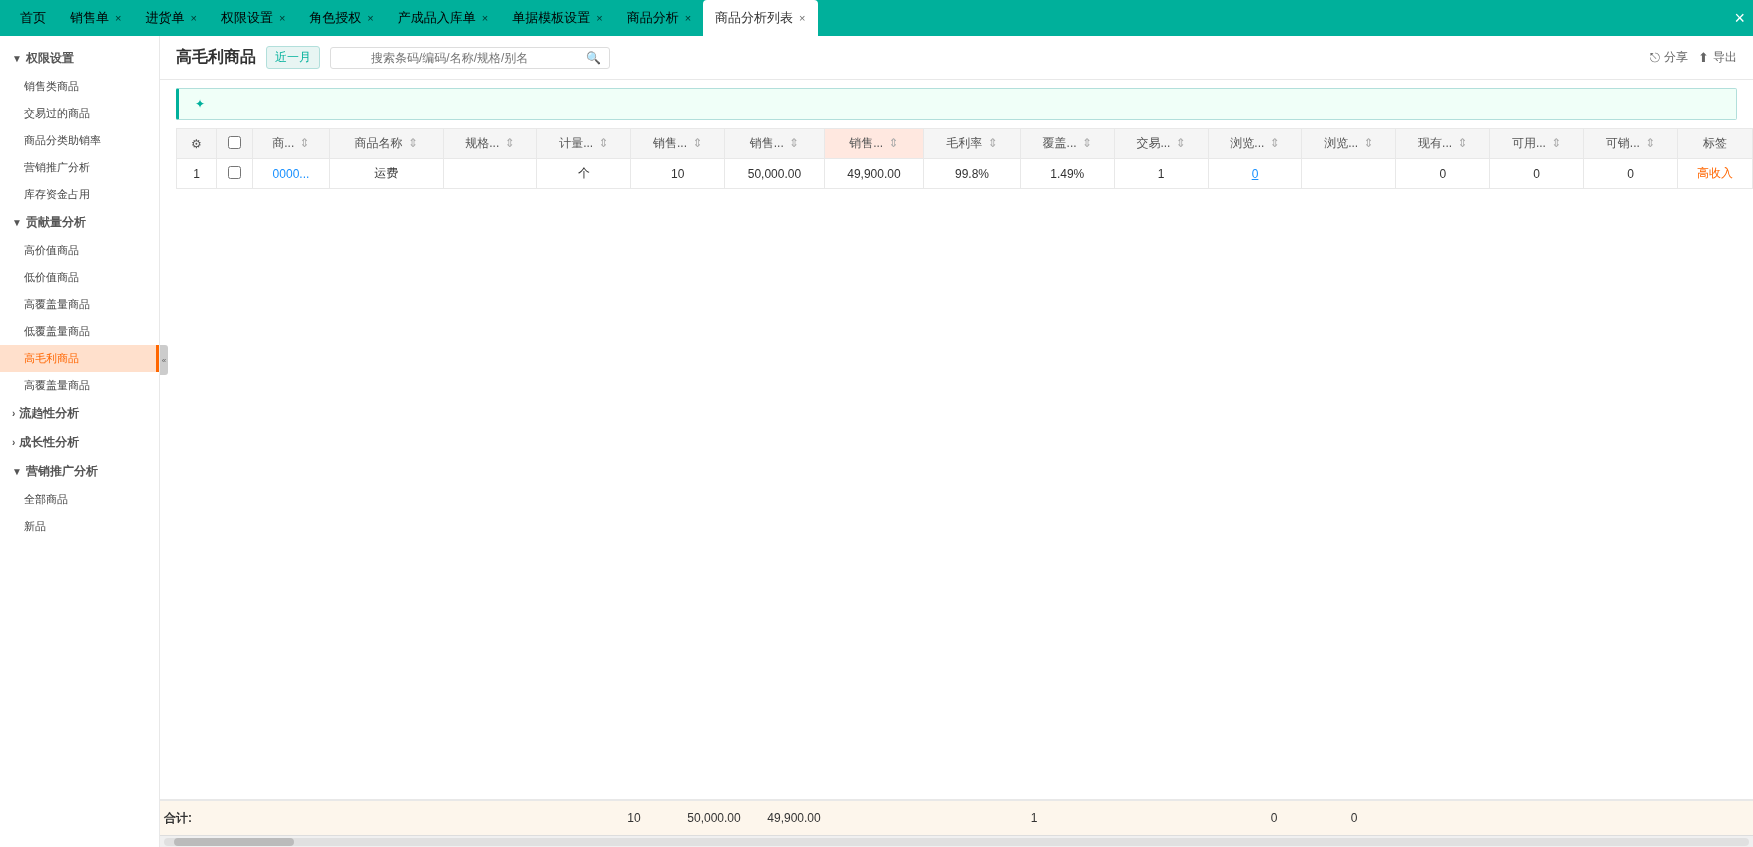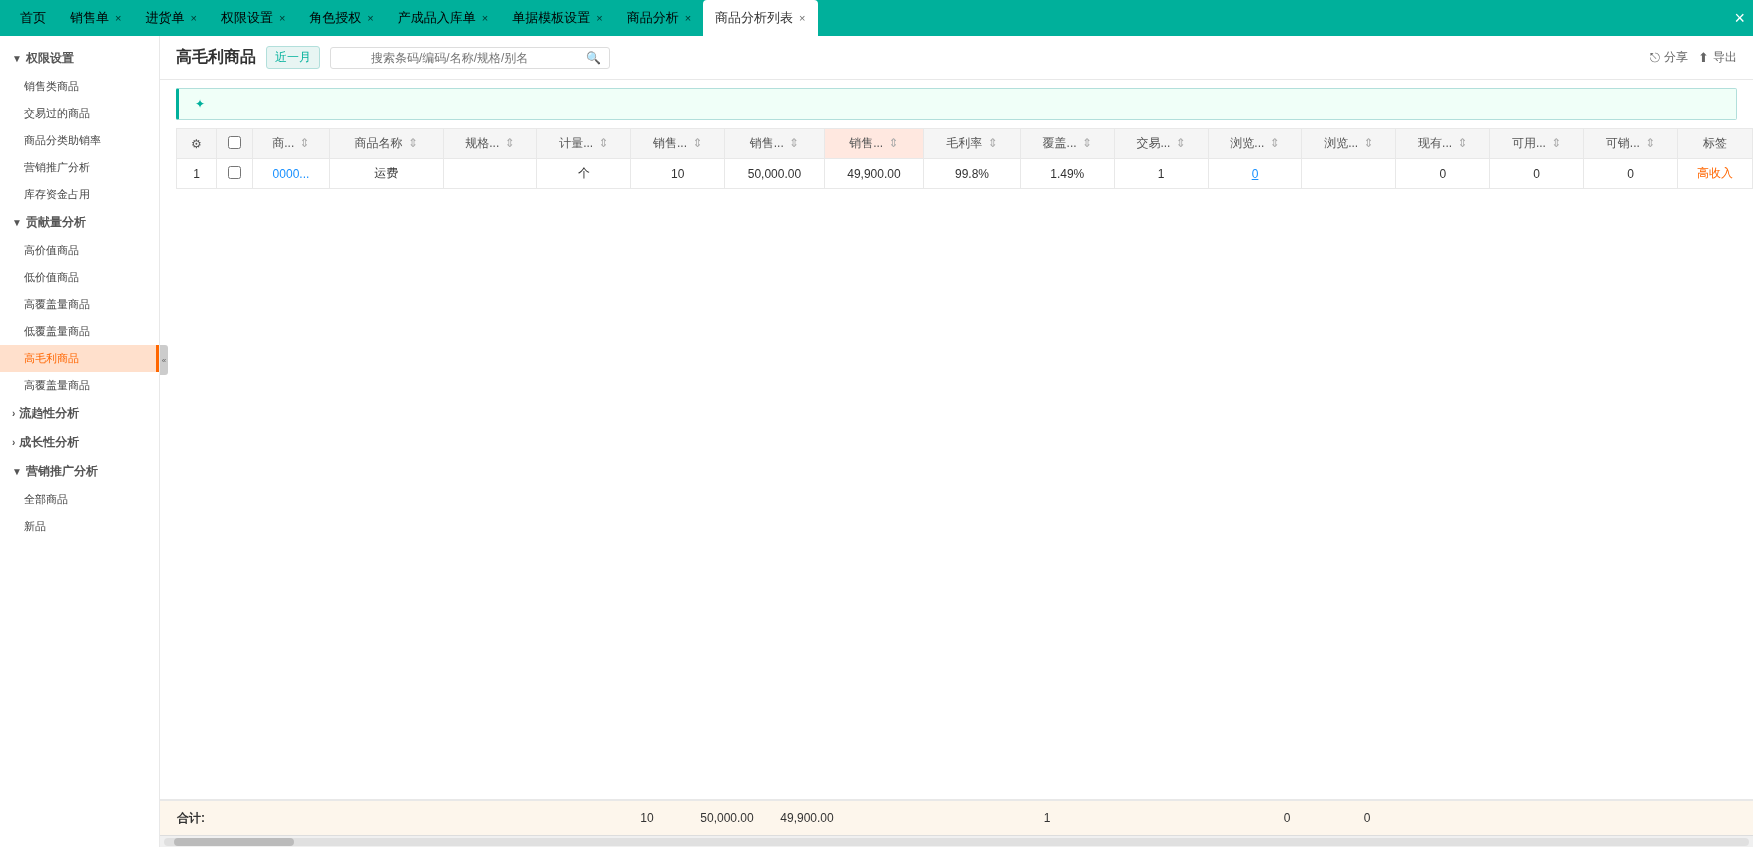--- a/index.html
+++ b/index.html
@@ -195,21 +195,21 @@
       padding: 6px 8px;
       text-align: center;
       color: #333;
     }
     .tag-high { color: #ff6600; font-weight: normal; }
 
     
     .footer-totals {
       background: #fdf6ec;
       border-top: 2px solid #e8e8e8;
-      padding: 6px 17px;
+      padding: 6px 4px;
       display: flex;
       align-items: center;
       font-size: 12px;
       color: #333;
       min-height: 36px;
     }
     .footer-label { font-weight: bold; margin-right: 16px; }
     .footer-cell {
       min-width: 80px;
       text-align: center;

